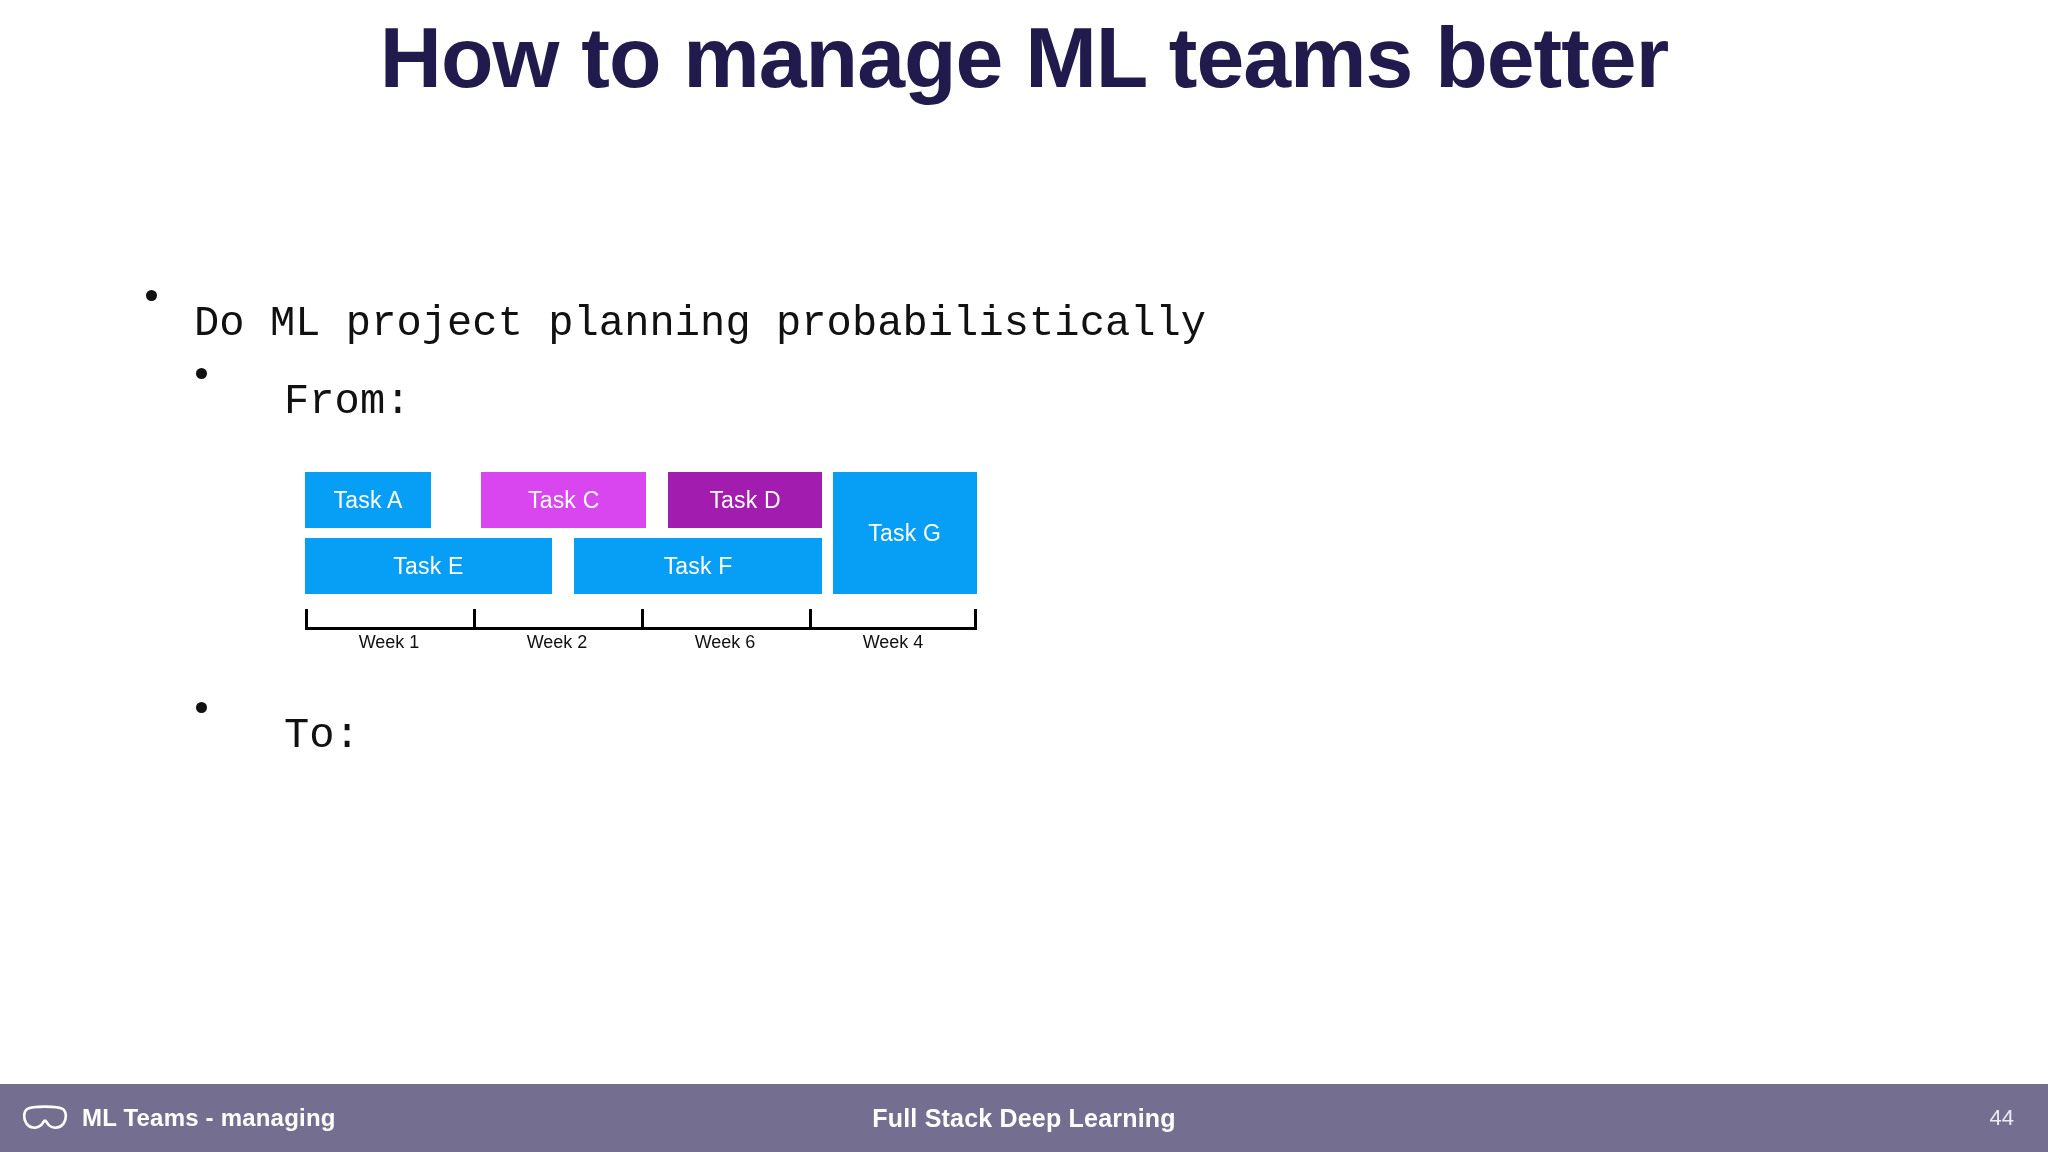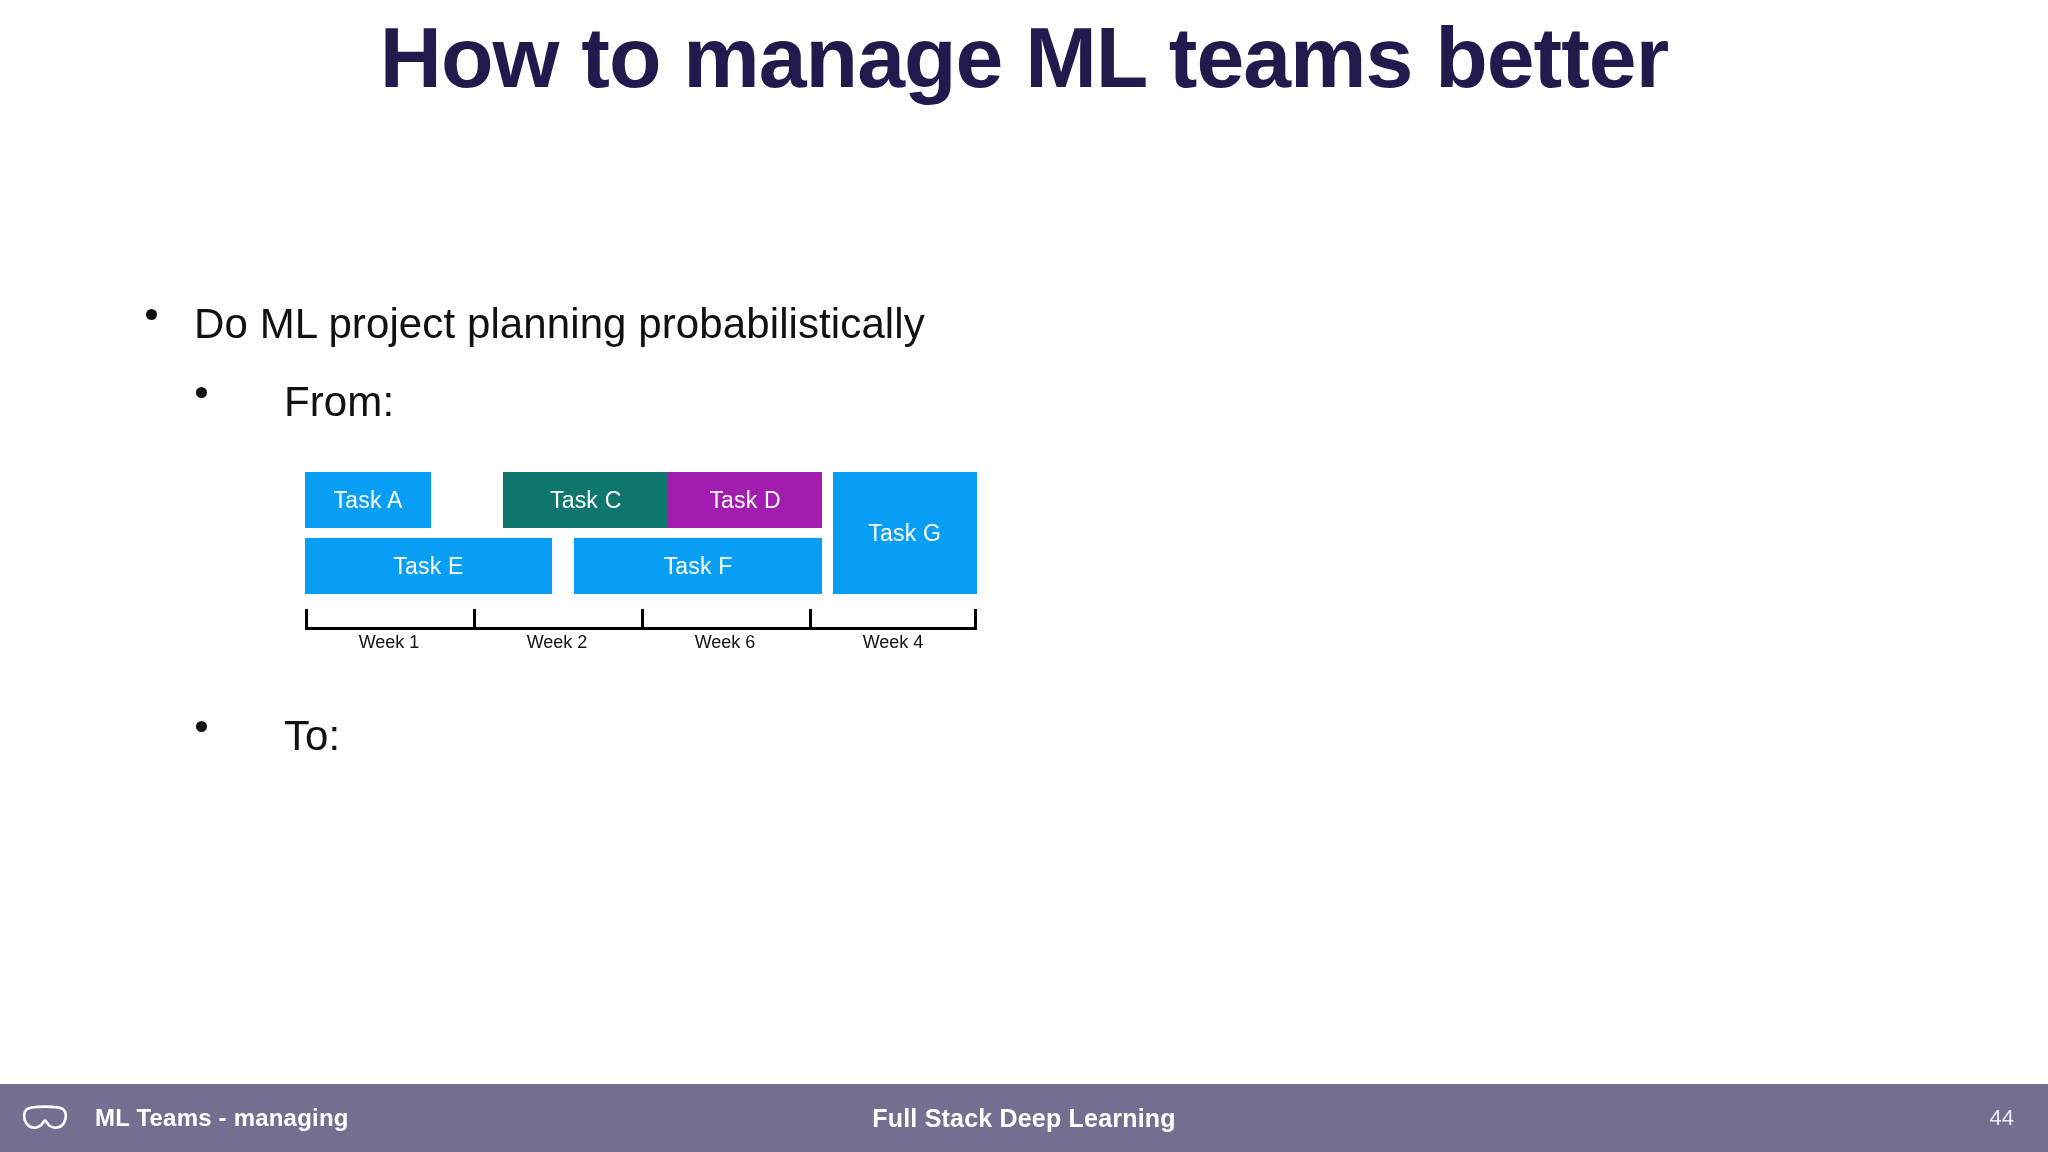--- a/index.html
+++ b/index.html
@@ -32,23 +32,24 @@
     letter-spacing: -1px;
     color: #201A4D;
     line-height: 1.15;
     white-space: nowrap;
   }
 
   
   .bullet-row {
     position: absolute;
     display: flex;
-    align-items: center;
+    align-items: flex-start;
     color: #111111;
     white-space: nowrap;
+    font-family: Liberation Mono, monospace;
   }
   .bullet-dot {
     display: inline-block;
     flex: 0 0 auto;
     border-radius: 50%;
     background: #111111;
   }
   .bullet-text {
     display: inline-block;
   }
@@ -168,21 +169,21 @@
     background: #746F91;
     color: #ffffff;
   }
   .footer-left {
     position: absolute;
     left: 22px;
     top: 0;
     height: 68px;
     display: flex;
     align-items: center;
-    gap: 27px;
+    gap: 14px;
   }
   .goggles-icon {
     display: block;
     width: 46px;
     height: 26px;
   }
   .footer-left-label {
     font-size: 24px;
     font-weight: 700;
     letter-spacing: 0.2px;
@@ -227,21 +228,21 @@
   </div>
 
   <div class="bullet-row lvl2" id="bullet-from">
     <span class="bullet-dot"></span>
     <span class="bullet-text">From:</span>
   </div>
 
   <div class="gantt">
     <div class="gantt-bars">
         <div class="gantt-bar" style="left: 0px; width: 126px; top: 0px; height: 56px; background: rgb(7, 159, 245); color: rgb(255, 255, 255);">Task A</div>
-        <div class="gantt-bar" style="left: 176.4px; width: 164.64px; top: 0px; height: 56px; background: #0f766e; color: rgb(255, 255, 255); margin-left: 22px;">Task C</div>
+        <div class="gantt-bar" style="left: 176.4px; width: 164.64px; top: 0px; height: 56px; background: #d946ef; color: rgb(255, 255, 255);">Task C</div>
         <div class="gantt-bar" style="left: 362.88px; width: 154.56px; top: 0px; height: 56px; background: #a21caf; color: rgb(255, 255, 255);">Task D</div>
         <div class="gantt-bar" style="left: 527.52px; width: 144.48px; top: 0px; height: 122px; background: rgb(7, 159, 245); color: rgb(255, 255, 255);">Task G</div>
         <div class="gantt-bar" style="left: 0px; width: 246.96px; top: 66px; height: 56px; background: rgb(7, 159, 245); color: rgb(255, 255, 255);">Task E</div>
         <div class="gantt-bar" style="left: 268.8px; width: 248.64px; top: 66px; height: 56px; background: rgb(7, 159, 245); color: rgb(255, 255, 255);">Task F</div>
       </div>
     <div class="gantt-axis">
       <div class="axis-line" style="background: rgb(0, 0, 0);"></div>
     <div class="axis-tick" style="left: 0px; background: rgb(0, 0, 0);"></div>
         <div class="axis-tick" style="left: 168px; background: rgb(0, 0, 0);"></div>
         <div class="axis-tick" style="left: 336px; background: rgb(0, 0, 0);"></div>

